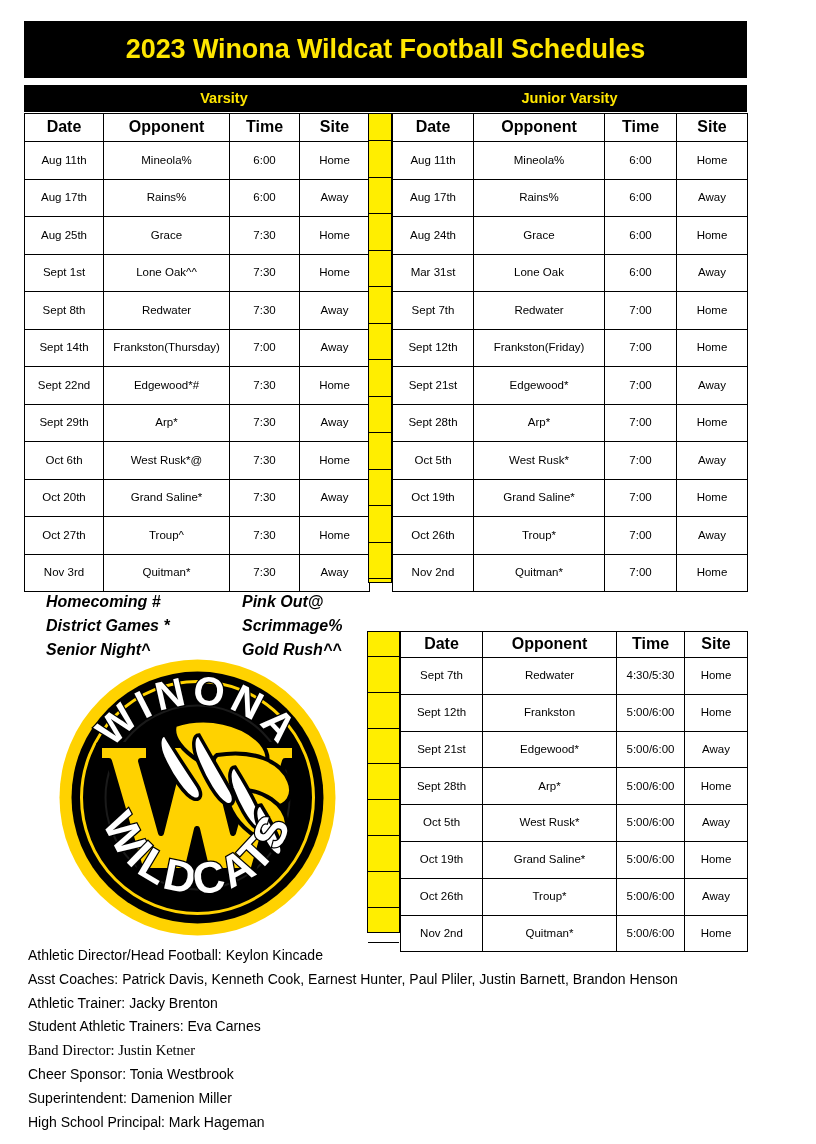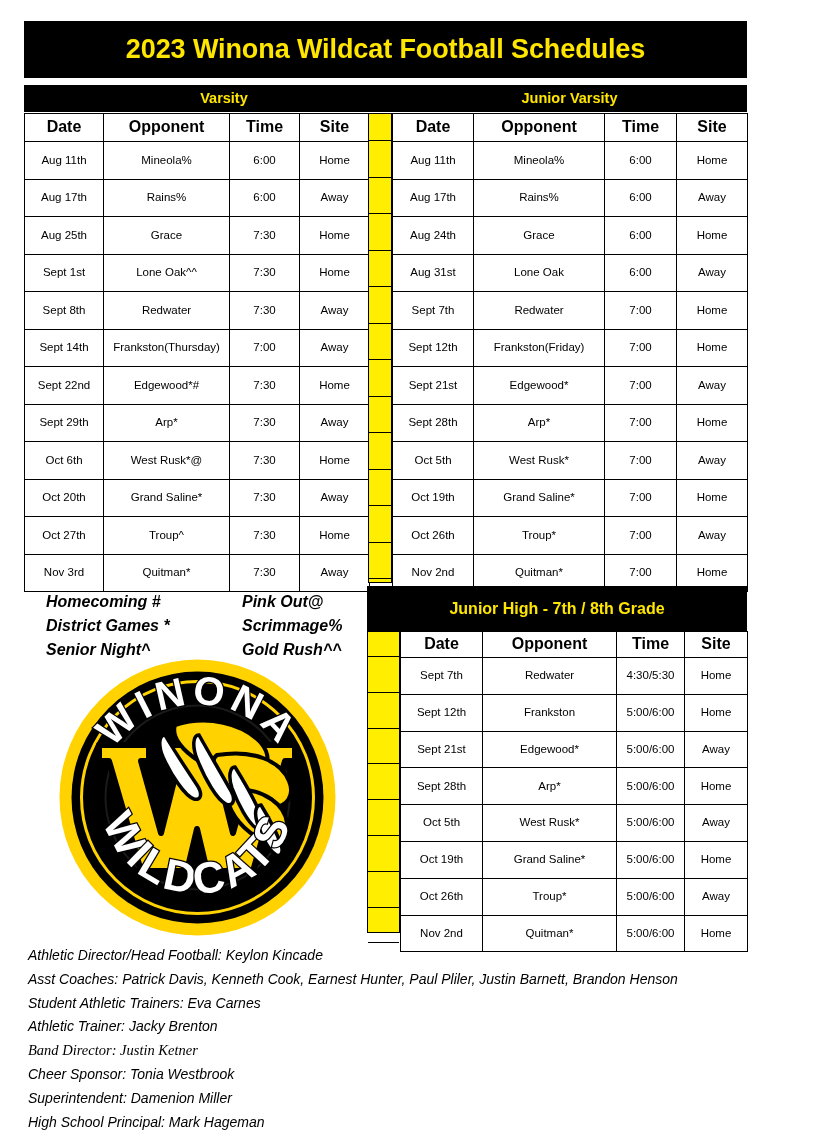--- a/index.html
+++ b/index.html
@@ -195,21 +195,20 @@
   .logo svg { display: block; width: 281px; height: 281px; }
 
   
   .staff {
     position: absolute;
     left: 28px;
     top: 944px;
     width: 740px;
     font-size: 14px;
     line-height: 23.8px;
-    font-style: italic;
   }
   .staff .staff-line { white-space: nowrap; }
   .staff .staff-line.serif { font-family: "Liberation Serif", serif; font-size: 14.5px; }
 </style>
 </head>
 <body>
 
 <div class="page">
 
   <div class="title-bar">
@@ -356,21 +355,21 @@
           <td class="cell-time">6:00</td>
           <td class="cell-site">Away</td>
         </tr>
         <tr>
           <td class="cell-date">Aug 24th</td>
           <td class="cell-opponent">Grace</td>
           <td class="cell-time">6:00</td>
           <td class="cell-site">Home</td>
         </tr>
         <tr>
-          <td class="cell-date">Aug 31st</td>
+          <td class="cell-date">Mar 31st</td>
           <td class="cell-opponent">Lone Oak</td>
           <td class="cell-time">6:00</td>
           <td class="cell-site">Away</td>
         </tr>
         <tr>
           <td class="cell-date">Sept 7th</td>
           <td class="cell-opponent">Redwater</td>
           <td class="cell-time">7:00</td>
           <td class="cell-site">Home</td>
         </tr>
@@ -427,23 +426,20 @@
     <div class="legend-row">
       <div class="legend-left">District Games *</div>
       <div class="legend-right">Scrimmage%</div>
     </div>
     <div class="legend-row">
       <div class="legend-left">Senior Night^</div>
       <div class="legend-right">Gold Rush^^</div>
     </div>
   </div>
 
-  <div class="jh-title-bar">
-    <div class="jh-title-text">Junior High - 7th / 8th Grade</div>
-  </div>
 
   <div class="jh-yellow-strip">
       <div class="seg" style="height: 25px;"></div>
       <div class="seg" style="height: 35.8px;"></div>
       <div class="seg" style="height: 35.8px;"></div>
       <div class="seg" style="height: 35.8px;"></div>
       <div class="seg" style="height: 35.8px;"></div>
       <div class="seg" style="height: 35.8px;"></div>
       <div class="seg" style="height: 35.8px;"></div>
       <div class="seg" style="height: 35.8px;"></div>
@@ -566,21 +562,21 @@
       </text>
       <text font-family="Liberation Sans, sans-serif" font-size="44" font-weight="bold" fill="#ffffff" stroke="#000000" stroke-width="2.5" paint-order="stroke" letter-spacing="3">
         <textPath href="#arcBot" startOffset="50%" text-anchor="middle">WILDCATS</textPath>
       </text>
     </svg>
   </div>
 
   <div class="staff">
     <div class="staff-line">Athletic Director/Head Football: Keylon Kincade</div>
     <div class="staff-line">Asst Coaches: Patrick Davis, Kenneth Cook, Earnest Hunter, Paul Pliler, Justin Barnett, Brandon Henson</div>
+    <div class="staff-line">Athletic Trainer: Jacky Brenton</div>
     <div class="staff-line">Student Athletic Trainers: Eva Carnes</div>
-    <div class="staff-line">Athletic Trainer: Jacky Brenton</div>
     <div class="staff-line serif">Band Director: Justin Ketner</div>
     <div class="staff-line">Cheer Sponsor: Tonia Westbrook</div>
     <div class="staff-line">Superintendent: Damenion Miller</div>
     <div class="staff-line">High School Principal: Mark Hageman</div>
   </div>
 
 </div>
 
 </body></html>

